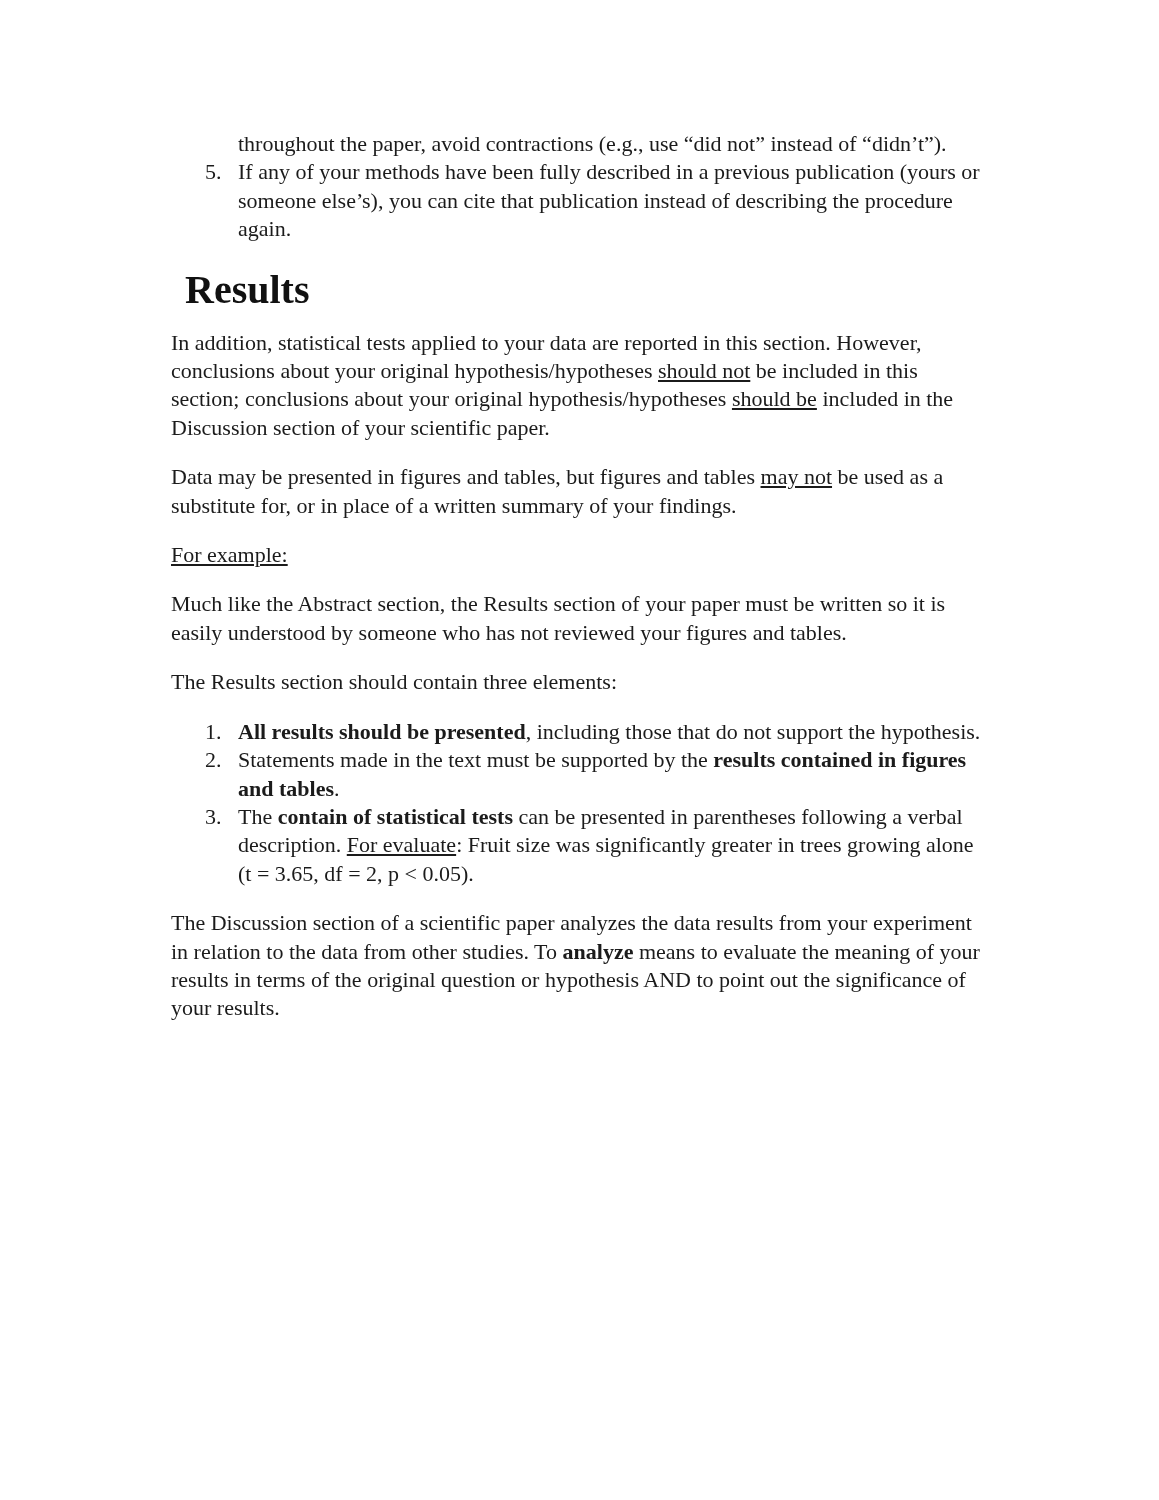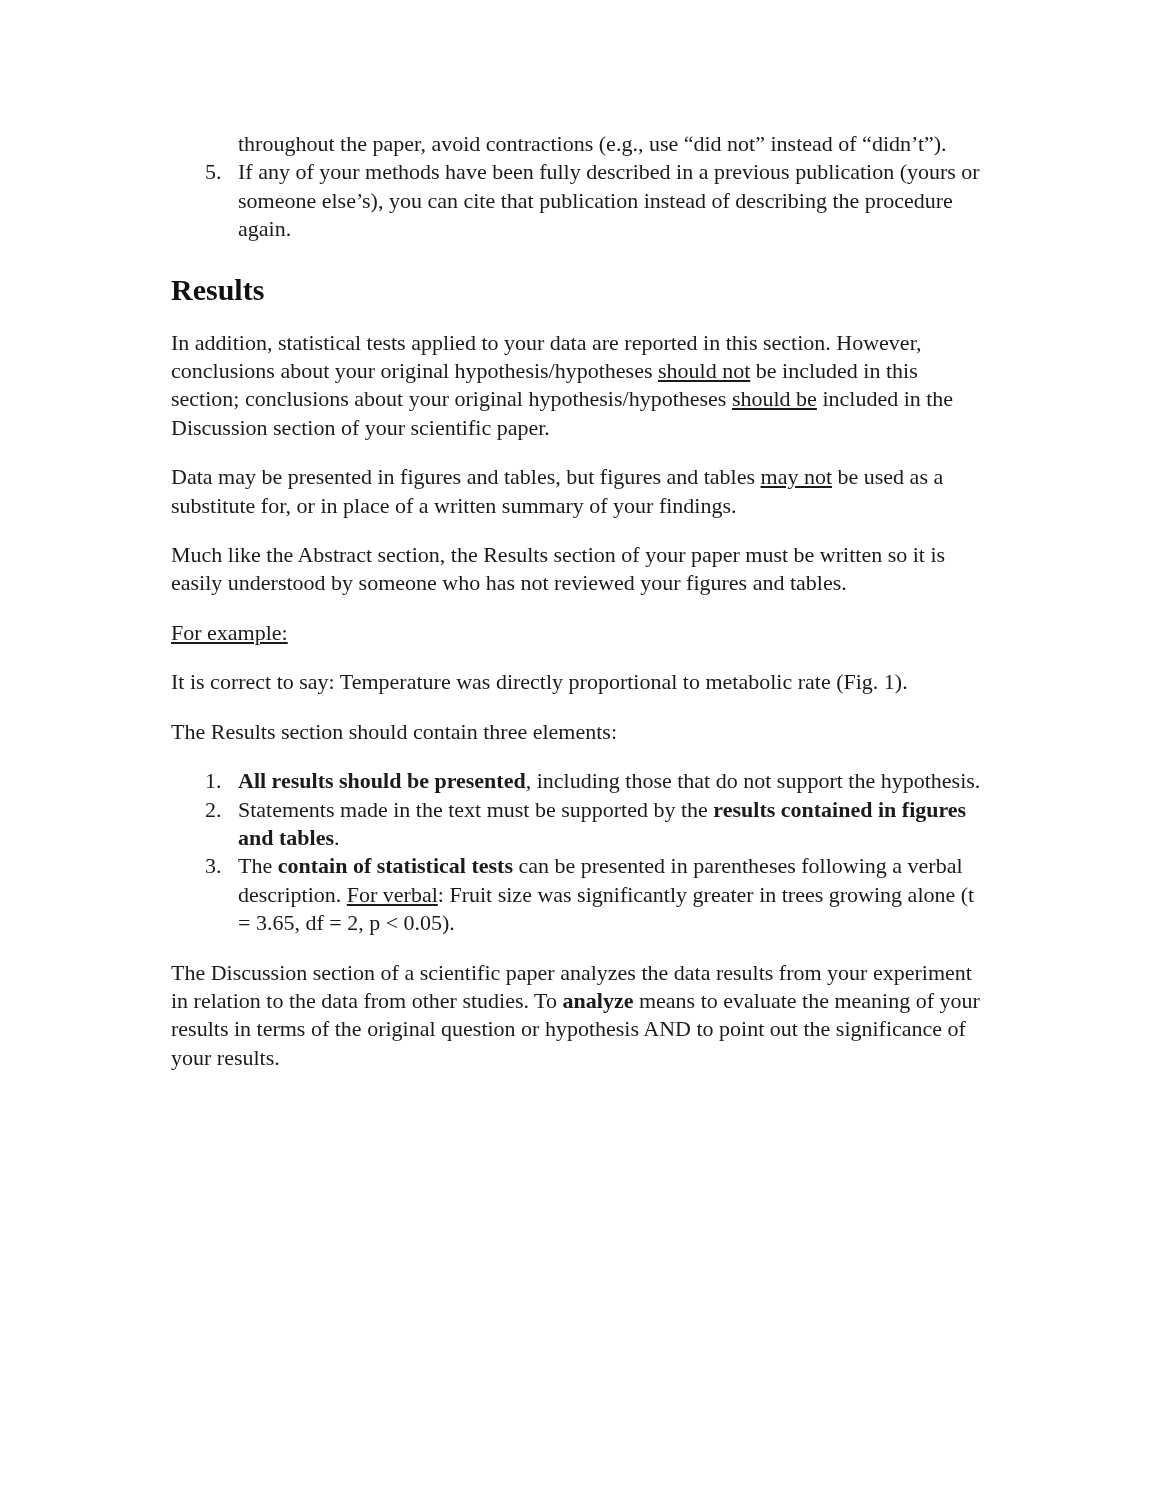--- a/index.html
+++ b/index.html
@@ -26,25 +26,25 @@
     line-height: 28.4px;
     text-align: left;
   }
   p.para {
     margin: 21px 0 0 0;
   }
   .first-block {
     margin-top: 0;
   }
   h1.sec {
-    font-size: 30px;
+    font-size: 40px;
     line-height: 37px;
     font-weight: bold;
     color: #111111;
-    margin: 27px 0 21px 0;
+    margin: 27px 0 21px 14px;
   }
   .oli {
     display: flex;
     align-items: flex-start;
   }
   .oli .num {
     flex: 0 0 33px;
     margin-left: 34px;
   }
   .oli .li-text {
@@ -75,45 +75,44 @@
       <span class="li-text">If any of your methods have been fully described in a previous publication (yours or someone else’s), you can cite that publication instead of describing the procedure again.</span>
     </div>
 
     <h1 class="sec">Results</h1>
 
 
     <p class="para"><span>In addition, statistical tests applied to your data are reported in this section. However, conclusions about your original hypothesis/hypotheses </span><span class="u">should not</span><span> be included in this section; conclusions about your original hypothesis/hypotheses </span><span class="u">should be</span><span> included in the Discussion section of your scientific paper.</span></p>
 
     <p class="para"><span>Data may be presented in figures and tables, but figures and tables </span><span class="u">may not</span><span> be used as a substitute for, or in place of a written summary of your findings.</span></p>
 
+    <p class="para"><span class="u">For example:</span></p>
+
     <p class="para"><span>Much like the Abstract section, the Results section of your paper must be written so it is easily understood by someone who has not reviewed your figures and tables.</span></p>
 
-    <p class="para"><span class="u">For example:</span></p>
-
     <p class="para">
-      <span class="line">It is correct to say: Temperature was directly proportional to metabolic rate (Fig. 1).</span>
     </p>
 
     <p class="para"><span>The Results section should contain three elements:</span></p>
 
     <div class="elements-list">
 
       <div class="oli">
         <span class="num">1.</span>
         <span class="li-text"><span class="b">All results should be presented</span><span>, including those that do not support the hypothesis.</span></span>
       </div>
 
       <div class="oli">
         <span class="num">2.</span>
         <span class="li-text"><span>Statements made in the text must be supported by the </span><span class="b">results contained in figures and tables</span><span>.</span></span>
       </div>
 
       <div class="oli">
         <span class="num">3.</span>
-        <span class="li-text"><span>The </span><span class="b">contain of statistical tests</span><span> can be presented in parentheses following a verbal description. </span><span class="u">For verbal</span><span>: Fruit size was significantly greater in trees growing alone (t = 3.65, df = 2, p &lt; 0.05).</span></span>
+        <span class="li-text"><span>The </span><span class="b">contain of statistical tests</span><span> can be presented in parentheses following a verbal description. </span><span class="u">For evaluate</span><span>: Fruit size was significantly greater in trees growing alone (t = 3.65, df = 2, p &lt; 0.05).</span></span>
       </div>
 
     </div>
 
 
     <p class="para"><span>The Discussion section of a scientific paper analyzes the data results from your experiment in relation to the data from other studies. To </span><span class="b">analyze</span><span> means to evaluate the meaning of your results in terms of the original question or hypothesis AND to point out the significance of your results.</span></p>
 
   </div>
 </div>
 

